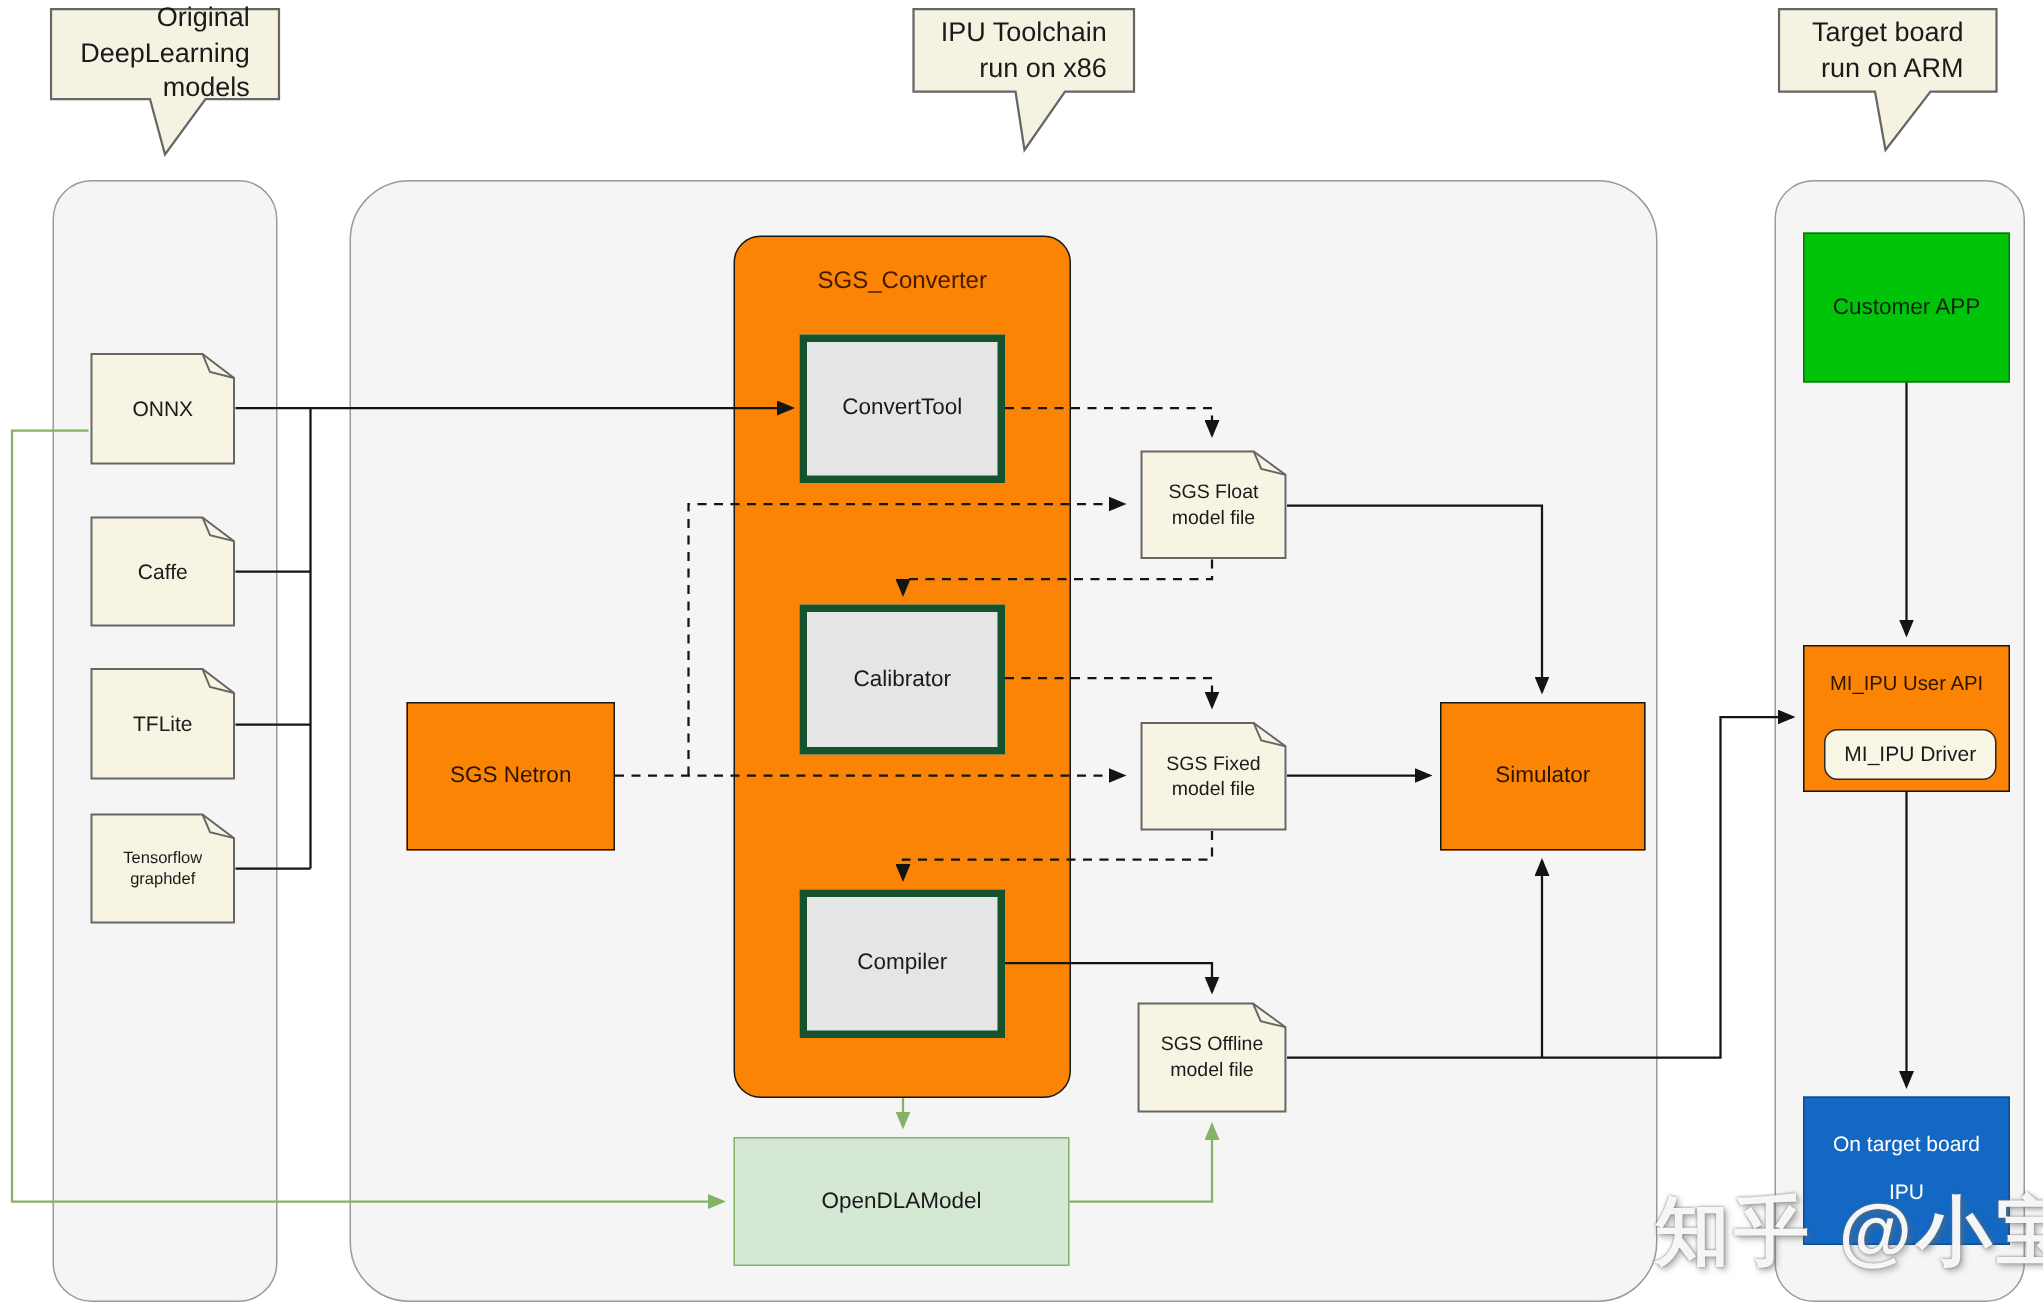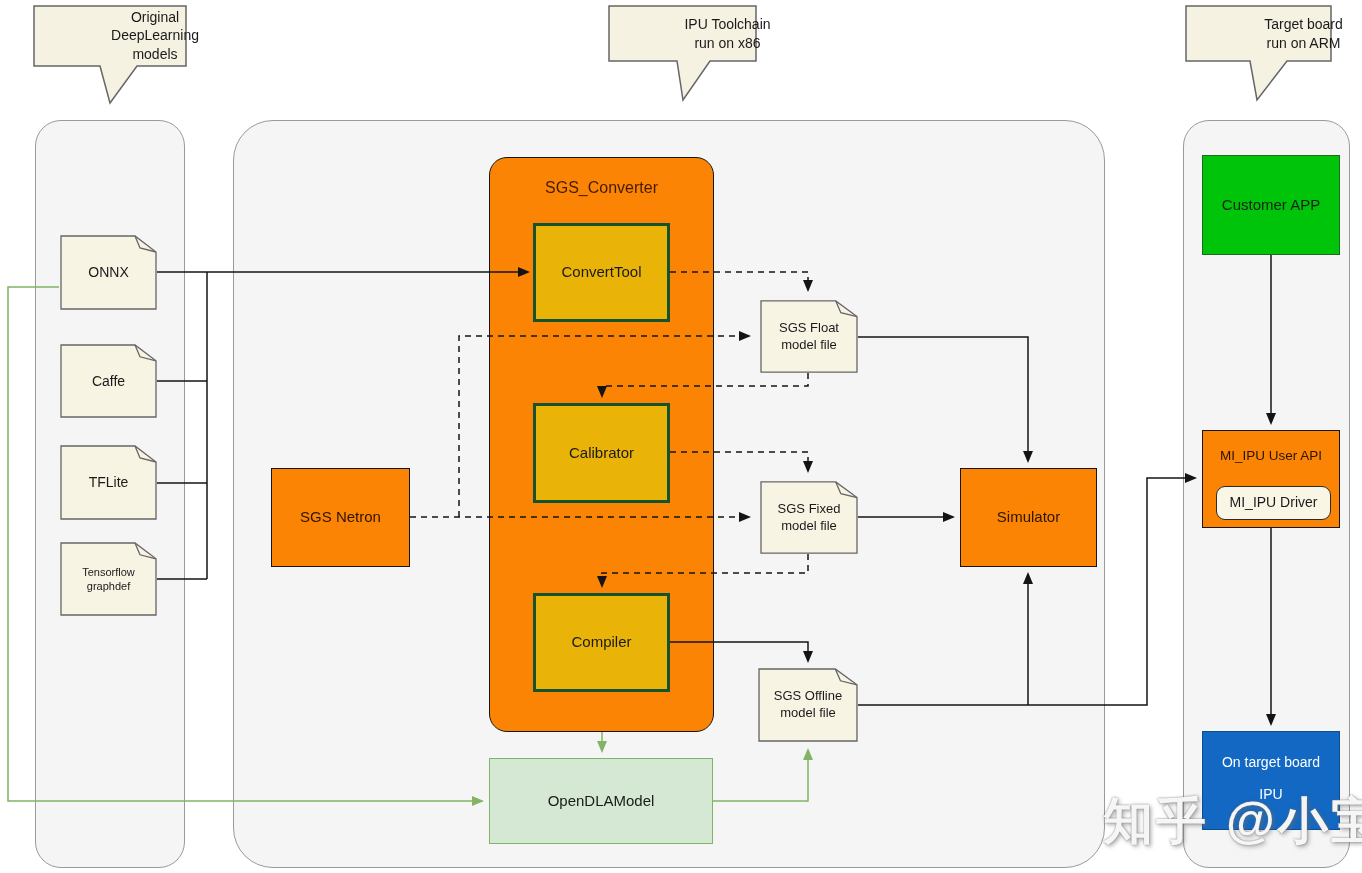--- a/index.html
+++ b/index.html
@@ -11,40 +11,40 @@
   .container {
     position:absolute; background:#f5f5f5; border:1px solid #9a9a9a;
     box-sizing:border-box;
   }
   .node {
     position:absolute; box-sizing:border-box;
     display:flex; align-items:center; justify-content:center;
     text-align:center; line-height:1.25;
   }
   .orangebox { background:#fb8405; border:1px solid #161616; color:#2b1500; font-size:15px; }
-  .bluebox   { background:#eab308; border:3px solid #14532d; color:#1a1a1a; font-size:15px; }
+  .bluebox   { background:#e5e5e5; border:5px solid #14532d; color:#1a1a1a; font-size:15px; }
   .greenbox  { background:#d5e8d4; border:1px solid #82b366; color:#1a1a1a; font-size:15px; }
   .appbox    { background:#00c40a; border:1px solid #1c6b1c; color:#10230b; font-size:15px; }
   .boardbox  { background:#1268c3; border:1px solid #0a4e92; color:#ffffff; font-size:14px;
                flex-direction:column; justify-content:flex-start; }
   .doc { position:absolute; }
   .doc svg { position:absolute; left:0; top:0; width:100%; height:100%; }
   .doc .doc-label {
     position:absolute; left:0; right:0; top:0; bottom:0;
     display:flex; align-items:center; justify-content:center; text-align:center;
     font-size:13px; color:#1a1a1a; line-height:1.3; white-space:pre-line;
   }
   .doc-shape { fill:#f8f4e4; stroke:#666666; stroke-width:1.3; }
   .doc-fold  { fill:none; stroke:#666666; stroke-width:1.3; }
   .callout { position:absolute; }
   .callout svg { position:absolute; left:0; top:0; }
   .callout-shape { fill:#f6f2e2; stroke:#666666; stroke-width:1.5; }
   .callout-text {
     position:absolute; display:flex; align-items:center; justify-content:center;
-    text-align:center; font-size:14px; color:#1a1a1a; line-height:1.3; white-space:pre-line;padding-left:45px;
+    text-align:right; font-size:18px; color:#1a1a1a; line-height:1.3; white-space:pre-line;
   }
   .converter-title {
     position:absolute; left:0; right:0; top:20px; text-align:center;
     font-size:16px; color:#431c00;
   }
   #connectors { position:absolute; left:0; top:0; z-index:6; pointer-events:none; }
   .wire  { fill:none; stroke:#141414; stroke-width:1.5; }
   .wired { fill:none; stroke:#141414; stroke-width:1.5; stroke-dasharray:6 5; }
   .wireg { fill:none; stroke:#82b366; stroke-width:1.5; }
   .driverbox {

